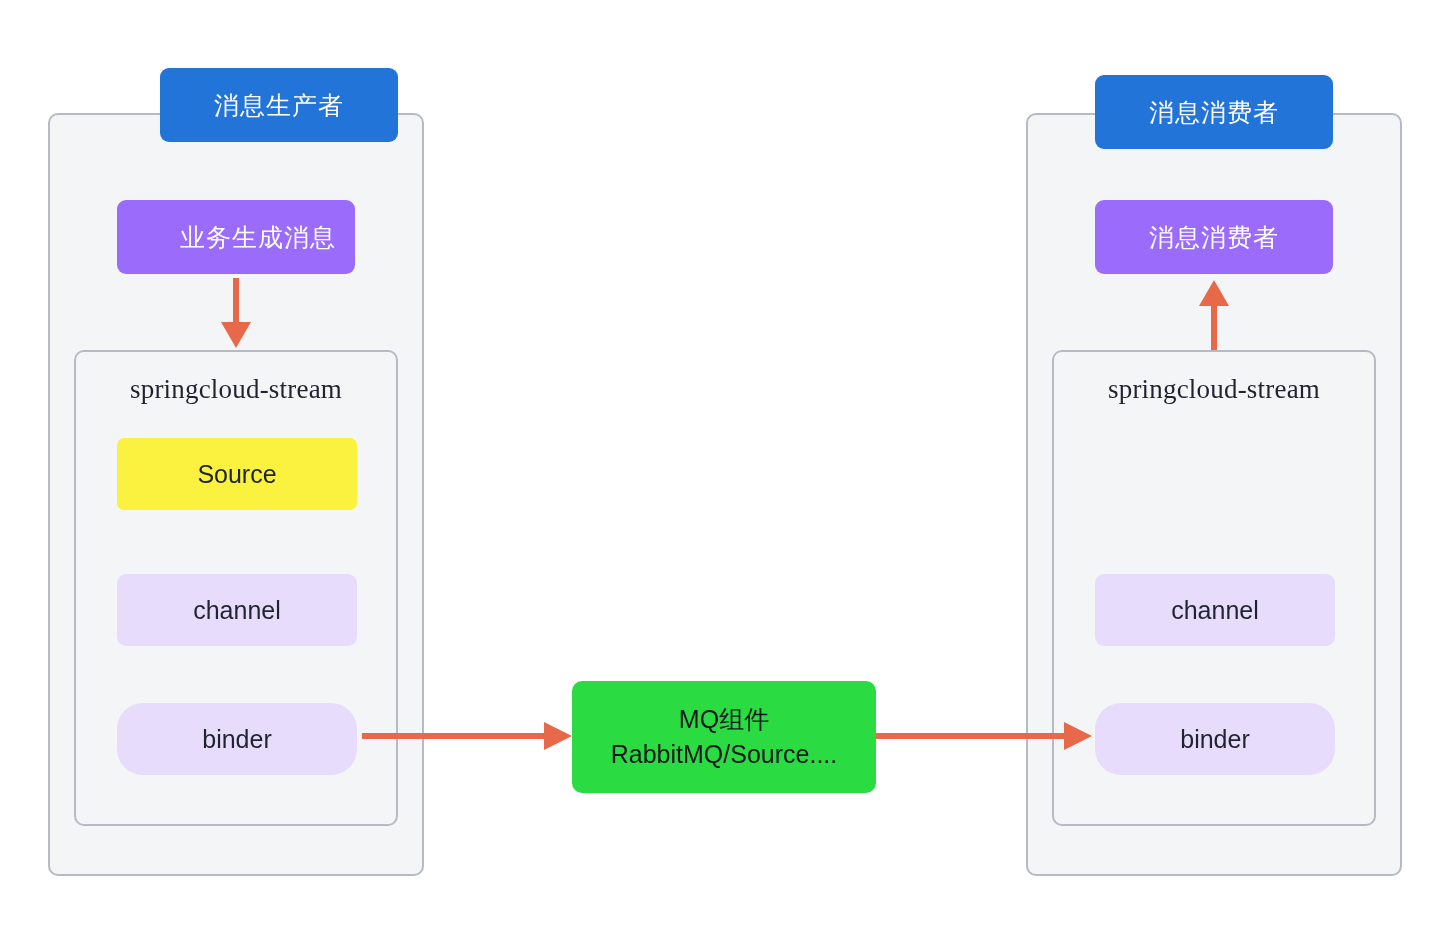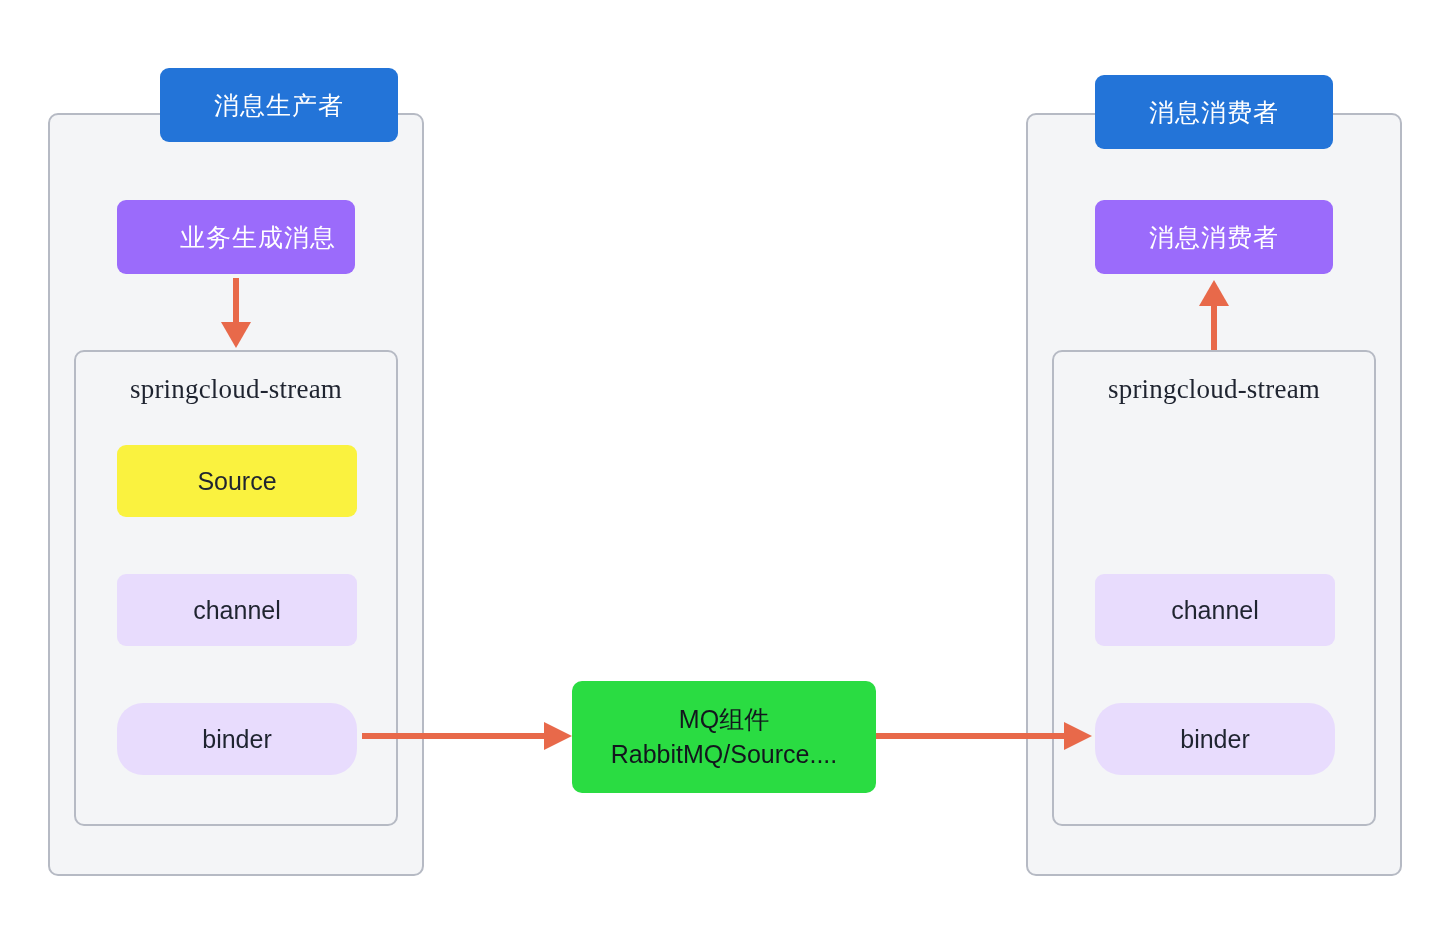--- a/index.html
+++ b/index.html
@@ -94,21 +94,21 @@
     height: 72px;
     border-radius: 9px;
     display: flex;
     align-items: center;
     justify-content: center;
     font-size: 25px;
     box-sizing: border-box;
   }
   .chip-yellow { background: #faf23f; color: #1f2430; }
   .chip-lilac  { background: #e8dcfd; color: #1f2430; }
-  .chip-row-1 { top: 93px; }
+  .chip-row-1 { top: 86px; border-radius: 7px; }
   .chip-row-2 { top: 222px; }
   .chip-row-3 { top: 351px; border-radius: 26px; }
 
   
   #mq-box {
     position: absolute;
     left: 572px;
     top: 681px;
     width: 304px;
     height: 112px;

